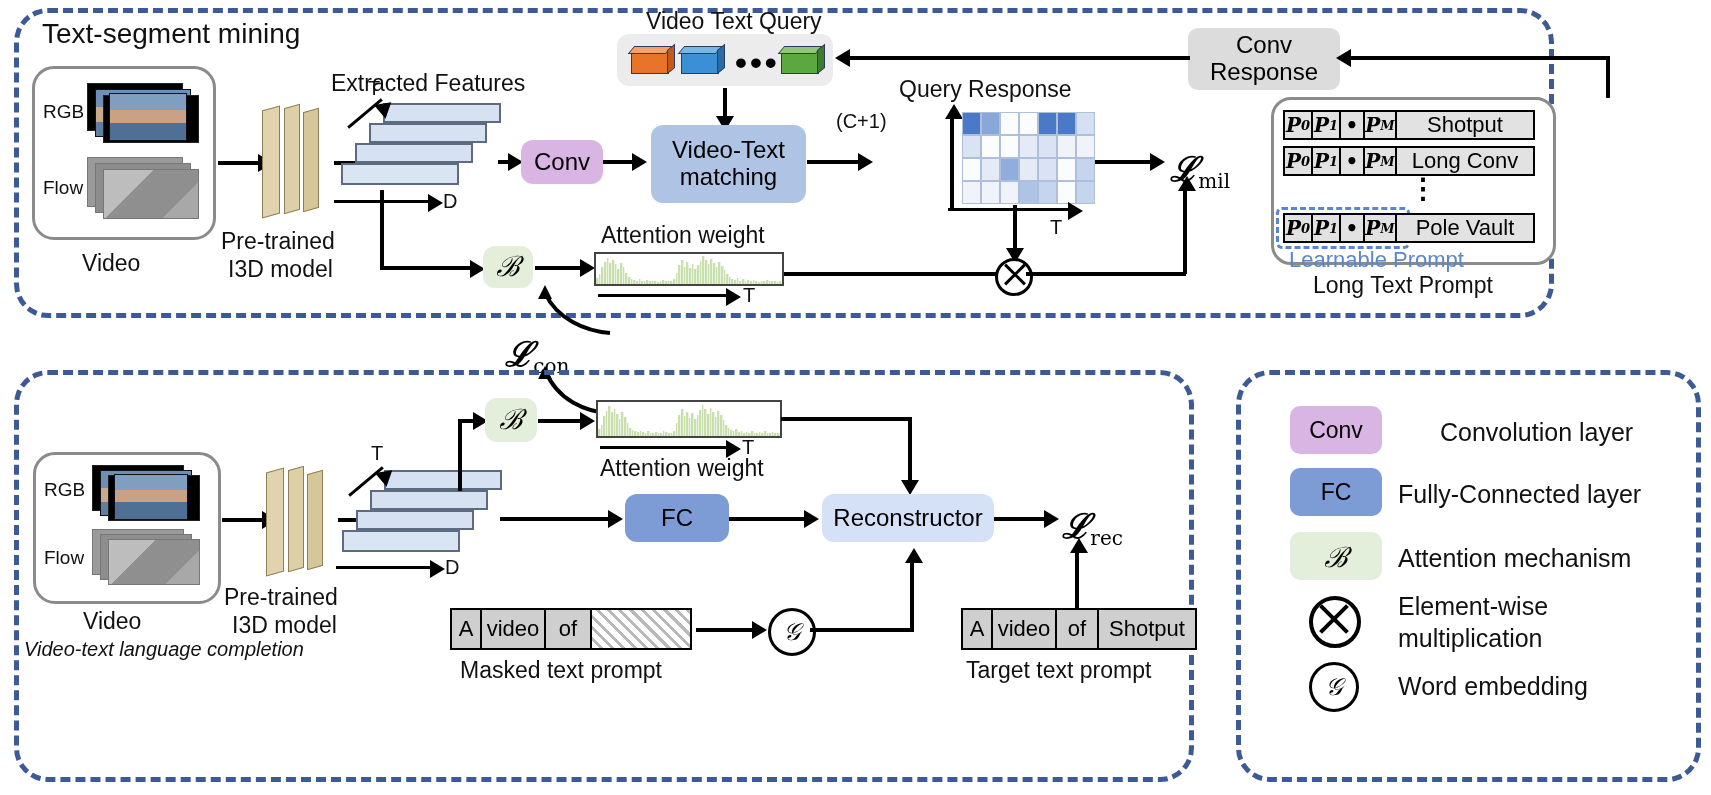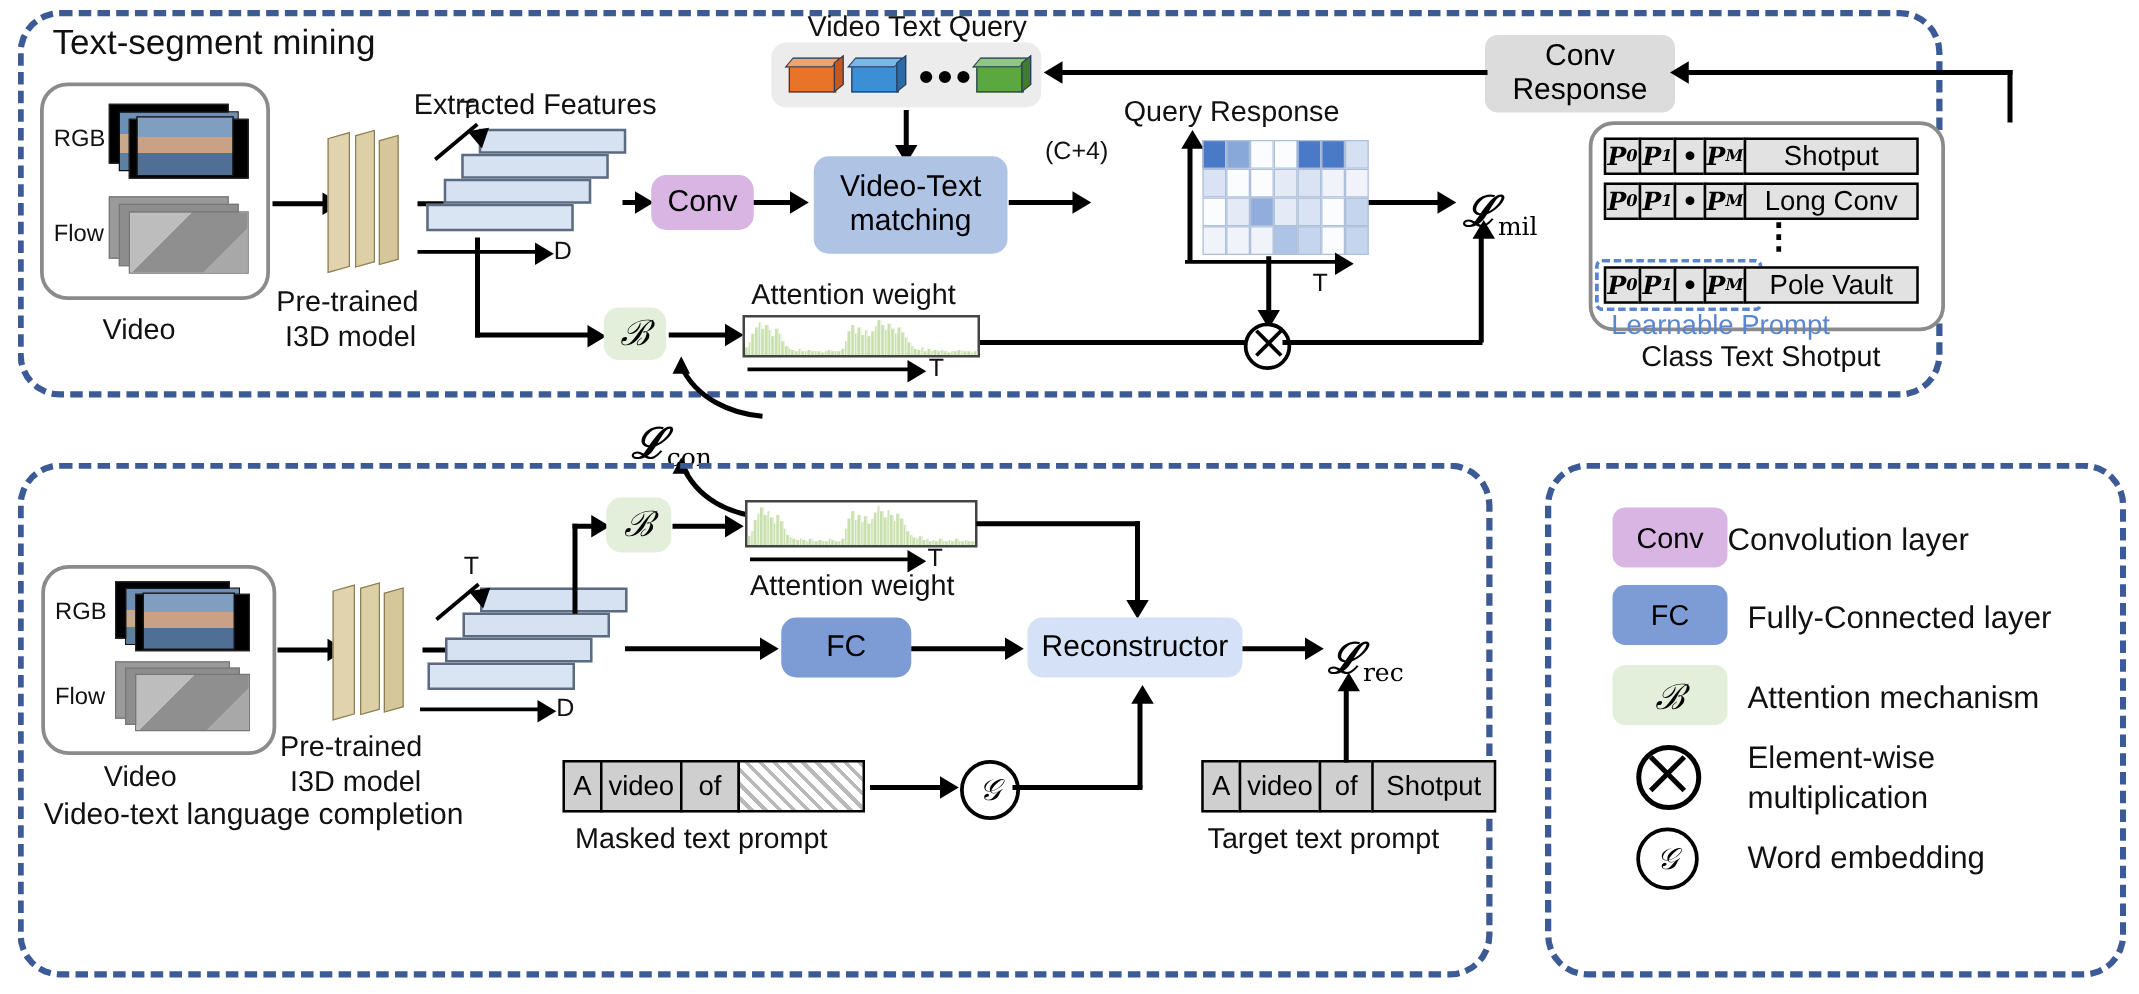--- a/index.html
+++ b/index.html
@@ -224,21 +224,21 @@
   </div>
 </div>
 
 <div class="line hline" style="left:603px;top:160px;width:32px;"></div>
 <div class="arrowR" style="left:632px;top:153px;"></div>
 
 <div class="line hline" style="left:807px;top:160px;width:58px;"></div>
 <div class="arrowR" style="left:858px;top:153px;"></div>
 
 <div class="lbl" style="left:899px;top:76px;">Query Response</div>
-<div class="lbl-sm" style="left:836px;top:110px;">(C+4)</div>
+<div class="lbl-sm" style="left:836px;top:110px;">(C+1)</div>
 <div class="line vline" style="left:950px;top:116px;height:92px;"></div>
 <div class="arrowU" style="left:945px;top:104px;"></div>
 <div class="hm" style="left: 962px; top: 112px; width: 133px; height: 92px; grid-template-columns: repeat(7, 1fr); grid-template-rows: repeat(4, 1fr);">
     <div class="hmc" style="background: rgb(73, 121, 199);"></div>
     <div class="hmc" style="background: rgb(136, 168, 218);"></div>
     <div class="hmc" style="background: rgb(251, 252, 254);"></div>
     <div class="hmc" style="background: rgb(251, 252, 254);"></div>
     <div class="hmc" style="background: rgb(73, 121, 199);"></div>
     <div class="hmc" style="background: rgb(73, 121, 199);"></div>
     <div class="hmc" style="background: rgb(213, 224, 242);"></div>
@@ -315,36 +315,36 @@
 <div class="vdots" style="left:1409px;top:182px;">⋮</div>
 <div class="learnsel" style="left:1276px;top:207px;width:134px;height:42px;"></div>
 <div class="ptrow" style="left:1283px;top:213px;height:30px;">
   <div class="ptcell" style="width:30px;">P<sub>0</sub></div>
   <div class="ptcell" style="width:30px;">P<sub>1</sub></div>
   <div class="ptcell" style="width:26px;">•</div>
   <div class="ptcell" style="width:34px;">P<sub>M</sub></div>
   <div class="ptname" style="width:140px;">Pole Vault</div>
 </div>
 <div class="lbl" style="left:1289px;top:247px;color:#5a86d0;font-size:22px;">Learnable Prompt</div>
-<div class="lbl" style="left:1313px;top:272px;">Class Text Shotput</div>
+<div class="lbl" style="left:1313px;top:272px;">Long Text Prompt</div>
 
 <div class="loss" style="left:505px;top:330px;">
   <b>ℒ</b><sub>con</sub>
 </div>
 <svg class="abs" style="left:505px;top:285px;width:110px;height:52px;" viewBox="0 0 110 52">
   <path d="M105 48 C 80 46, 52 34, 40 8" stroke="#000" stroke-width="4" fill="none"></path>
   <polygon points="40,0 33,14 47,14" fill="#000"></polygon>
 </svg>
 <svg class="abs" style="left:505px;top:366px;width:110px;height:60px;" viewBox="0 0 110 60">
   <path d="M108 48 C 80 46, 52 34, 40 4" stroke="#000" stroke-width="4" fill="none"></path>
   <polygon points="40,0 33,13 47,13" fill="#000"></polygon>
 </svg>
 
 <div class="dashpanel" style="left:14px;top:370px;width:1180px;height:412px;"></div>
-<div class="panel-title" style="left:35px;top:638px;font-size:24px;">Video-text language completion</div>
+<div class="panel-title" style="left:24px;top:638px;font-size:20px;font-style:italic;">Video-text language completion</div>
 
 <div class="videobox" style="left:33px;top:452px;width:188px;height:152px;">
   <div class="abs" style="left:56px;top:10px;width:118px;height:60px;">
     <div class="frm" style="left:0;top:0;width:92px;height:46px;background:#000;border:1px solid #222;"></div>
     <div class="frm" style="left:8px;top:5px;width:92px;height:46px;background:linear-gradient(180deg,#6d8fb5 0 38%,#c9a98c 38% 70%,#5d7fa0 70% 100%);border:1px solid #111;"></div>
     <div class="frm" style="left:16px;top:10px;width:92px;height:46px;background:#000;border:1px solid #222;"></div>
     <div class="frm" style="left:22px;top:9px;width:74px;height:46px;background:linear-gradient(180deg,#7f9ec0 0 34%,#caa184 34% 62%,#4f6f94 62% 100%);border:1px solid #111;"></div>
   </div>
   <div class="lbl-sm" style="left:8px;top:24px;font-size:19px;">RGB</div>
   <div class="abs" style="left:56px;top:74px;width:118px;height:62px;">
@@ -507,21 +507,21 @@
   <div class="wordcell" style="width:44px;">of</div>
   <div class="wordcell" style="width:100px;">Shotput</div>
 </div>
 <div class="lbl" style="left:966px;top:657px;">Target text prompt</div>
 <div class="line vline" style="left:1075px;top:548px;height:62px;"></div>
 <div class="arrowU" style="left:1070px;top:538px;"></div>
 
 <div class="dashpanel" style="left:1236px;top:370px;width:465px;height:412px;"></div>
 
 <div class="legend-swatch conv" style="left:1290px;top:406px;width:92px;height:48px;">Conv</div>
-<div class="lbl" style="left:1382px;top:418px;font-size:25px;">Convolution layer</div>
+<div class="lbl" style="left:1440px;top:418px;font-size:25px;">Convolution layer</div>
 
 <div class="legend-swatch fc" style="left:1290px;top:468px;width:92px;height:48px;">FC</div>
 <div class="lbl" style="left:1398px;top:480px;font-size:25px;">Fully-Connected layer</div>
 
 <div class="legend-swatch attn" style="left:1290px;top:532px;width:92px;height:48px;font-family:'DejaVu Serif',serif;font-style:italic;font-size:28px;">ℬ</div>
 <div class="lbl" style="left:1398px;top:544px;font-size:25px;">Attention mechanism</div>
 
 <div class="circ" style="left:1309px;top:596px;width:44px;height:44px;border-width:4px;">
   <div class="abs" style="left:2px;top:17px;width:38px;height:4px;background:#000;transform:rotate(45deg);"></div>
   <div class="abs" style="left:2px;top:17px;width:38px;height:4px;background:#000;transform:rotate(-45deg);"></div>

